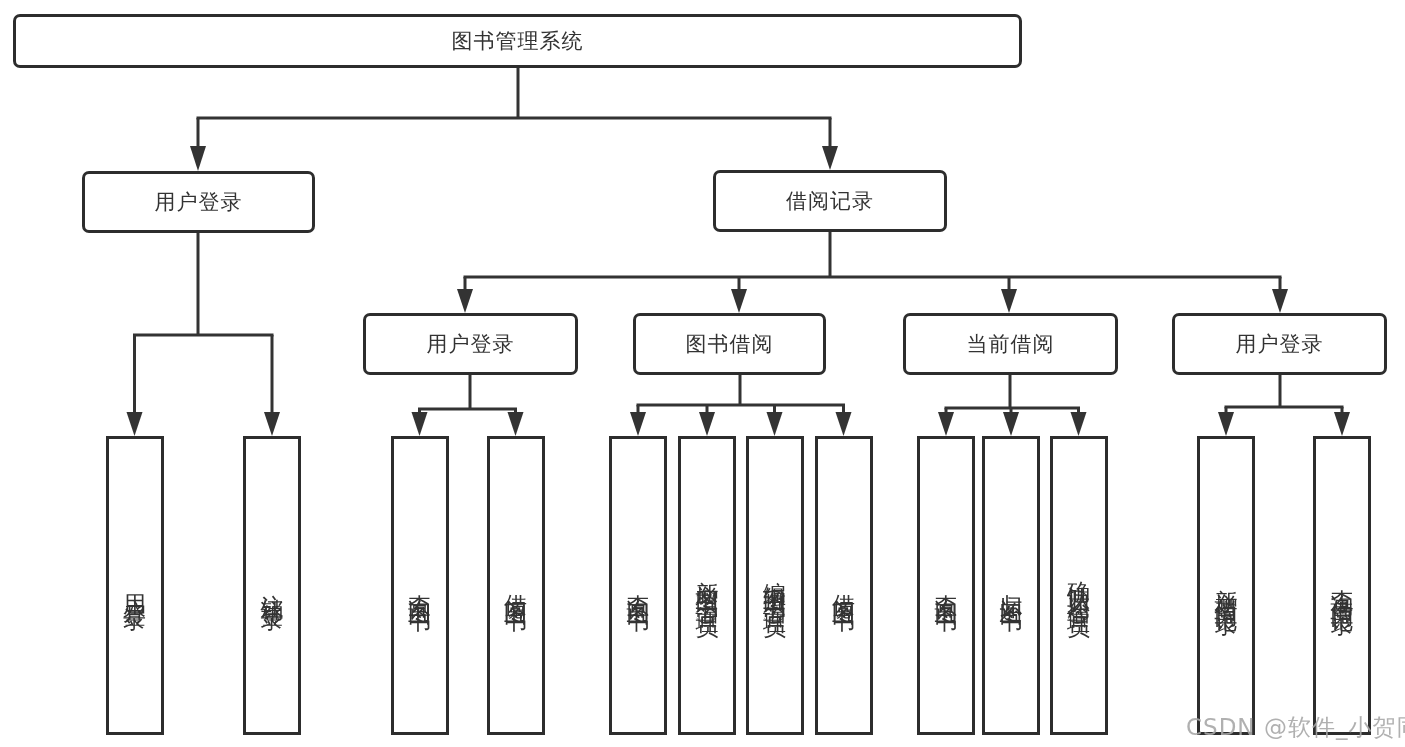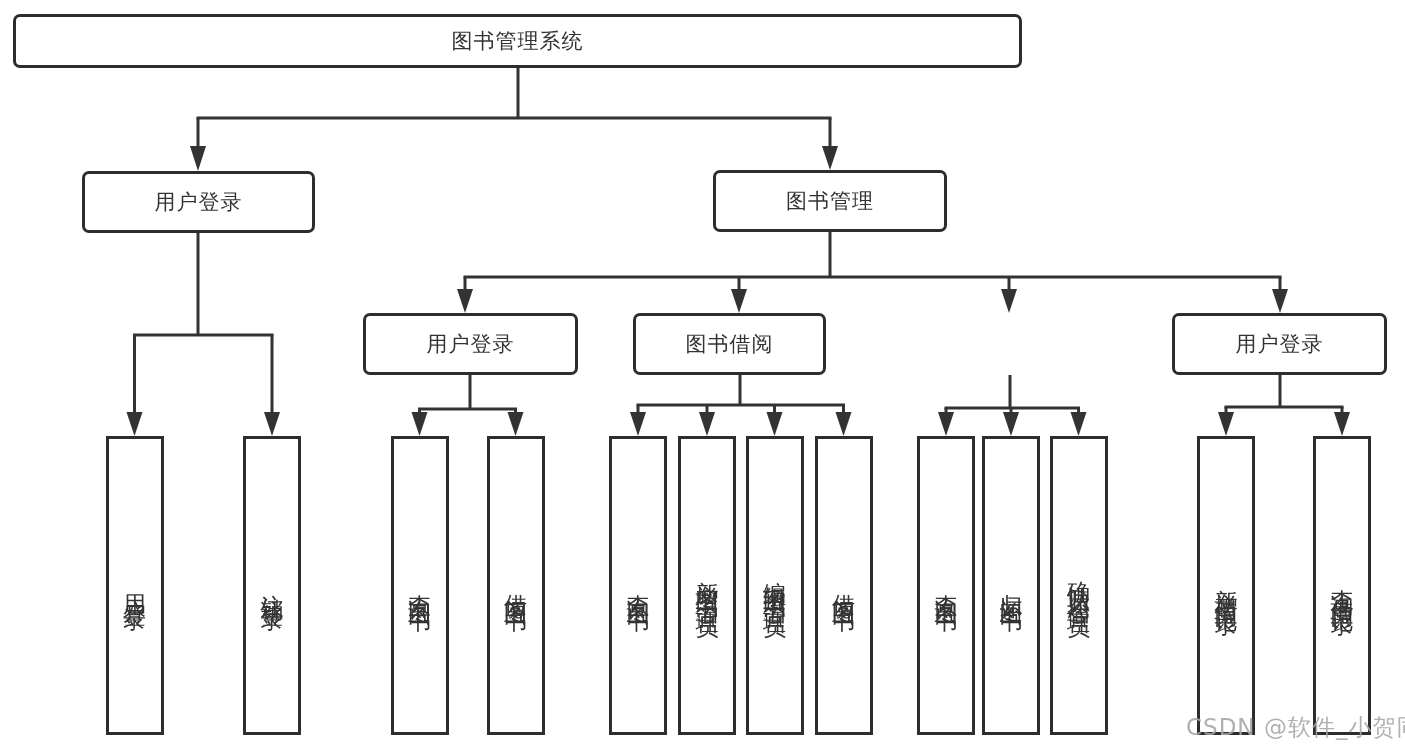--- a/index.html
+++ b/index.html
@@ -125,28 +125,31 @@
   </svg>
 
   <div class="box hbox" style="left:13px;top:14px;width:1009px;height:54px">
     <span>图书管理系统</span>
   </div>
 
   <div class="box hbox" style="left:82px;top:171px;width:233px;height:62px">
     <span>用户登录</span>
   </div>
   <div class="box hbox" style="left:713px;top:170px;width:234px;height:62px">
-    <span>图书管理</span>
+    <span>借阅记录</span>
   </div>
 
   <div class="box hbox" style="left:363px;top:313px;width:215px;height:62px">
     <span>用户登录</span>
   </div>
   <div class="box hbox" style="left:633px;top:313px;width:193px;height:62px">
     <span>图书借阅</span>
+  </div>
+  <div class="box hbox" style="left:903px;top:313px;width:215px;height:62px">
+    <span>当前借阅</span>
   </div>
   <div class="box hbox" style="left:1172px;top:313px;width:215px;height:62px">
     <span>用户登录</span>
   </div>
 
   <div class="box vbox" style="left:105.5px;top:436px;width:58px;height:299px">
     <span class="vtext">用户登录</span>
   </div>
   <div class="box vbox" style="left:243px;top:436px;width:58px;height:299px">
     <span class="vtext">注销登录</span>

